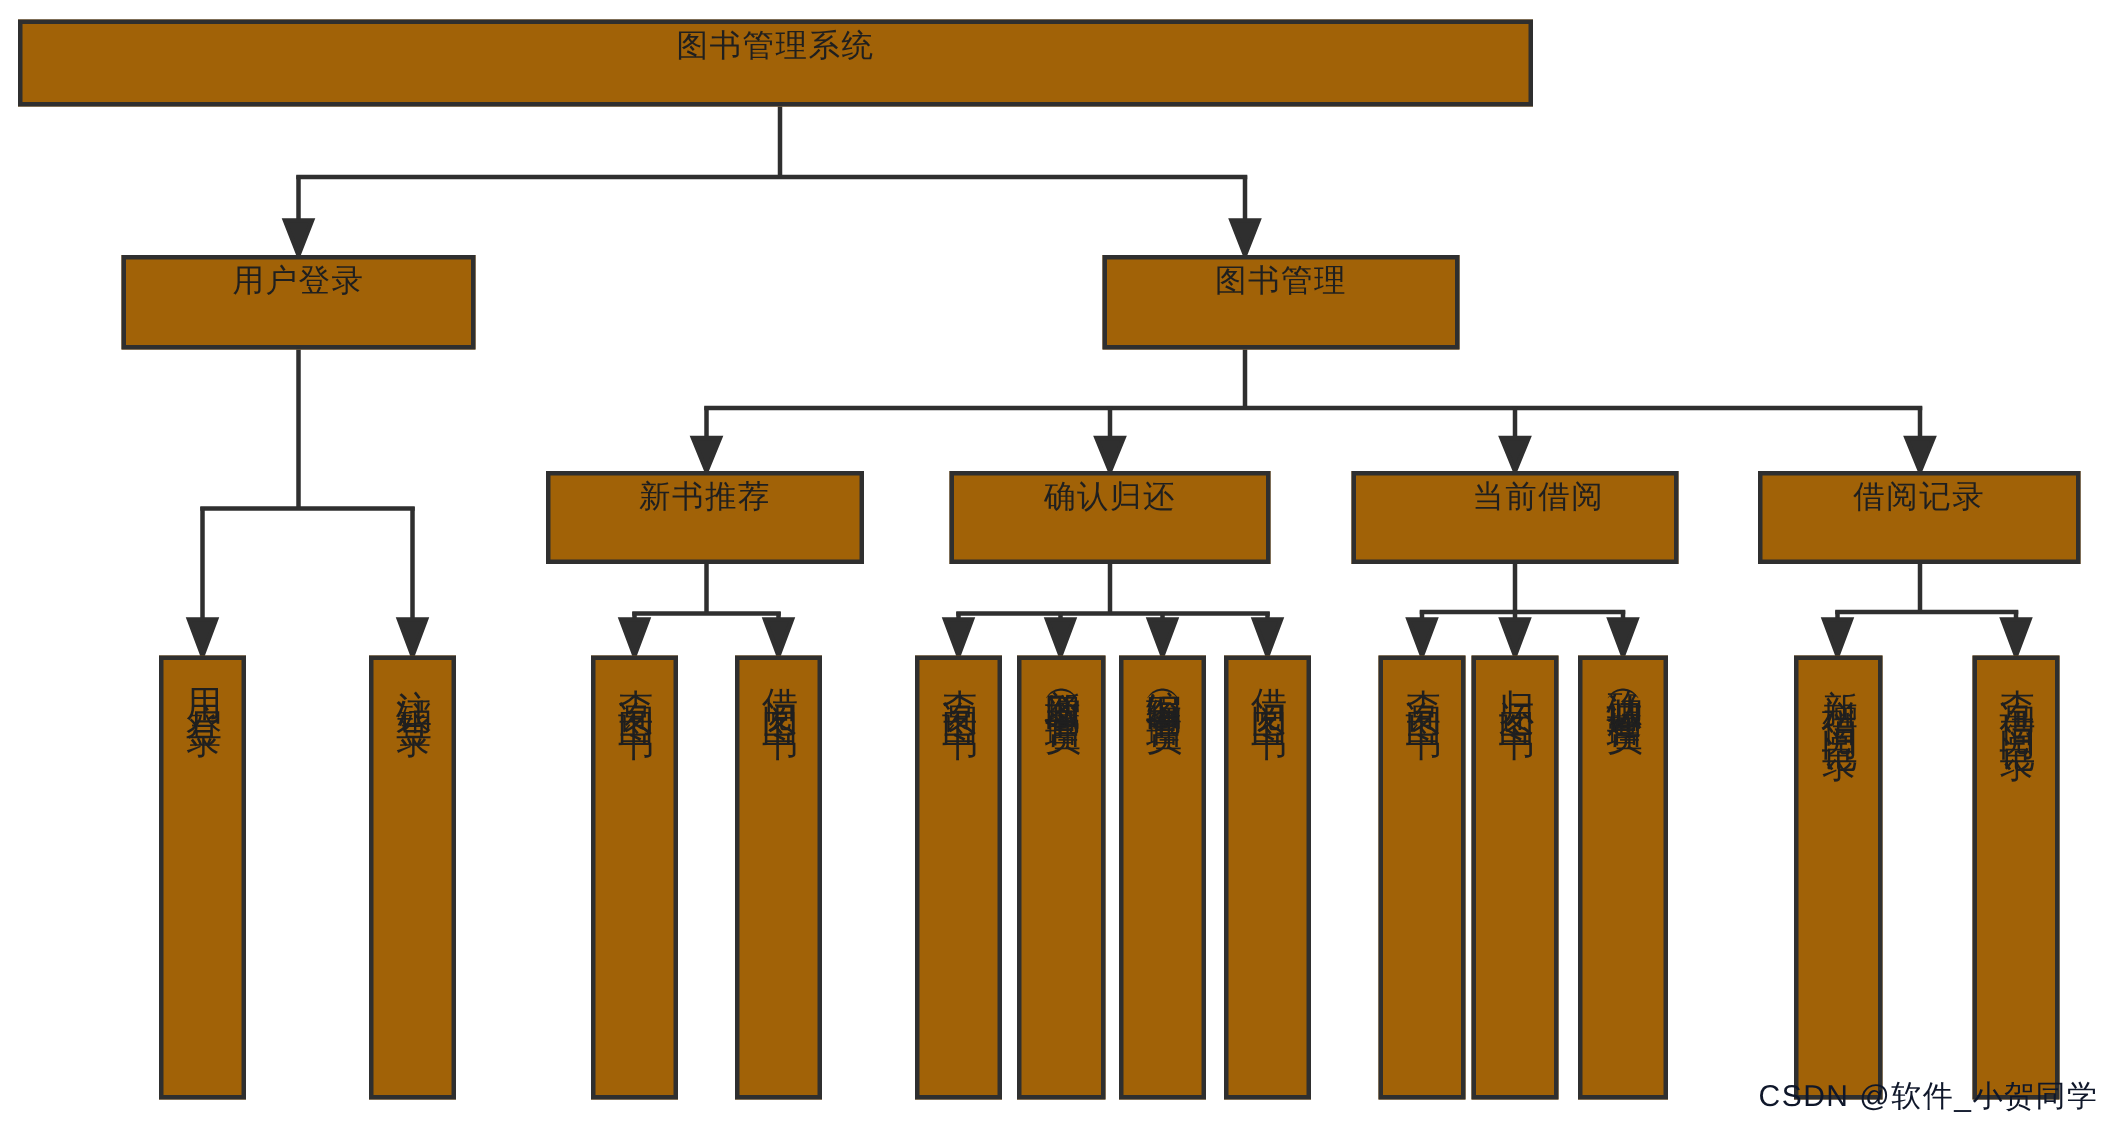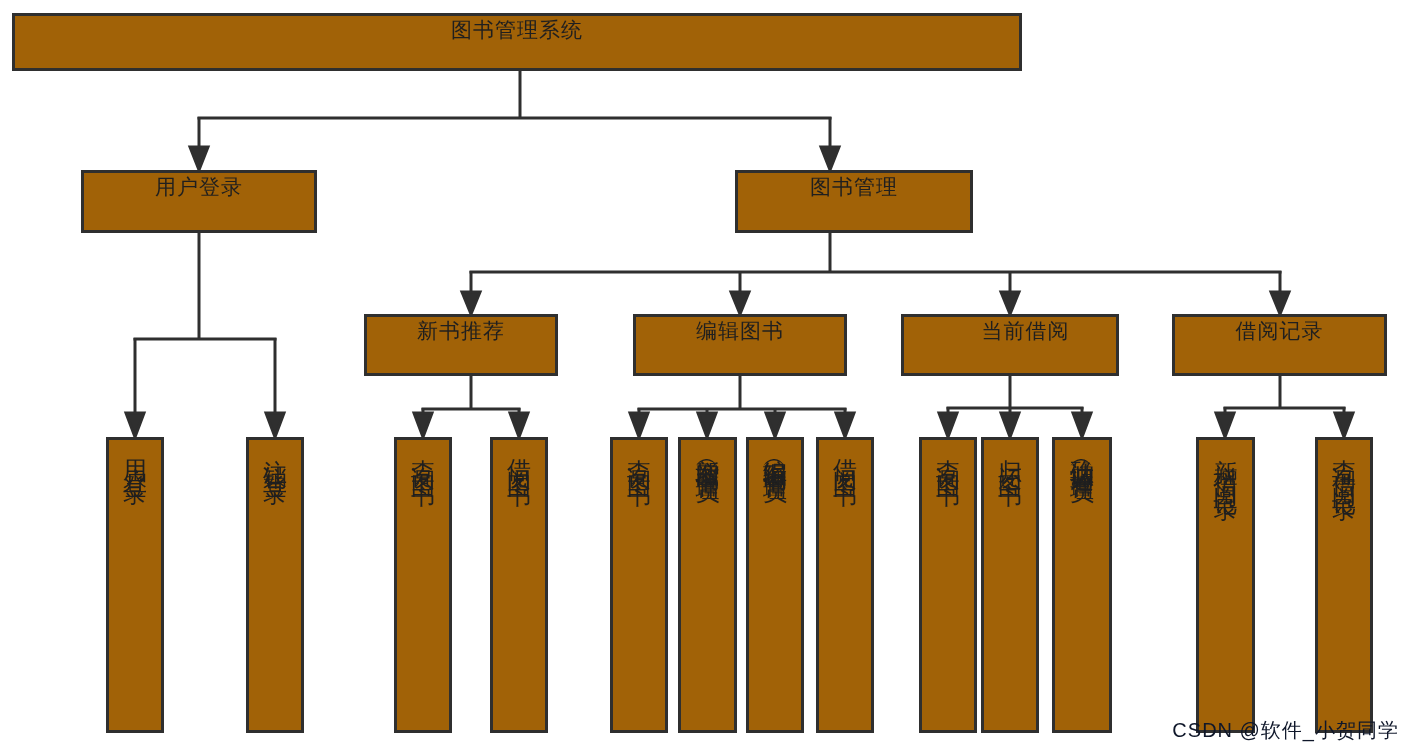--- a/index.html
+++ b/index.html
@@ -132,25 +132,25 @@
     <span class="label">图书管理系统</span>
   </div>
 
   <div class="node lvl2" style="left:81px; width:236px;">
     <span class="label">用户登录</span>
   </div>
   <div class="node lvl2" style="left:735px; width:238px;">
     <span class="label">图书管理</span>
   </div>
 
-  <div class="node lvl3" style="left:364px; width:194px;">
+  <div class="node lvl3" style="left:364px; width:212px;">
     <span class="label">新书推荐</span>
   </div>
   <div class="node lvl3" style="left:633px; width:214px;">
-    <span class="label">编辑图书</span>
+    <span class="label">确认归还</span>
   </div>
   <div class="node lvl3" style="left:901px; width:218px;padding-left:31px;">
     <span class="label">当前借阅</span>
   </div>
   <div class="node lvl3" style="left:1172px; width:215px;">
     <span class="label">借阅记录</span>
   </div>
 
   <div class="node leaf" style="left:106px; width:58px;">
     <span class="vlabel">用户登录</span>

